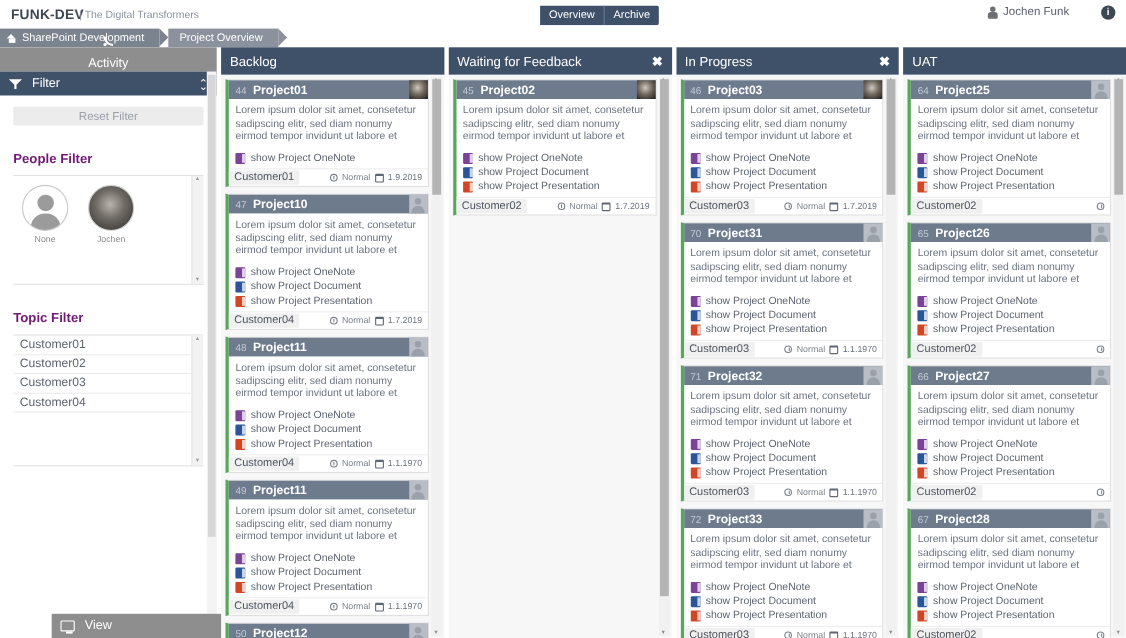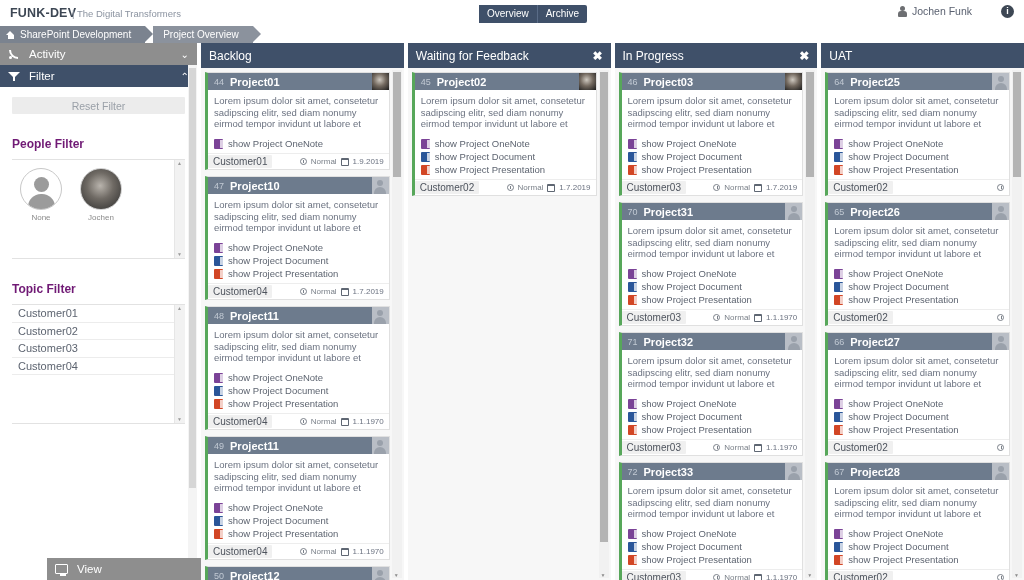--- a/index.html
+++ b/index.html
@@ -19,21 +19,21 @@
   }
   .brand {
     position: absolute; left: 10px; top: 6px;
     font-size: 12.5px; font-weight: bold; letter-spacing: .2px; color: #3d4754;
   }
   .brand-sub {
     position: absolute; left: 72px; top: 8px;
     font-size: 9.5px; color: #8b93a0; font-weight: normal;
   }
   .viewswitch {
-    position: absolute; left: 435px; top: 5px;
+    position: absolute; left: 447px; top: 5px;
     display: flex; border-radius: 2px; overflow: hidden; padding-left: 44px;
   }
   .viewswitch div {
     background: #3f5069; color: #ffffff; font-size: 10px;
     padding: 3px 8px 4px 8px; cursor: pointer;
   }
   .viewswitch div + div { border-left: 1px solid #5a6c87; }
   .user {
     position: absolute; right: 52px; top: 5px;
     display: flex; align-items: center; gap: 5px;
@@ -82,21 +82,21 @@
     content: ""; position: absolute; left: 1.5px; top: 5px;
     width: 6px; height: 4px; background: #fff;
   }
 
   
   .sidebar { position: absolute; left: 0; top: 43px; width: 197px; height: 537px; background: #fff; }
   .panel-head {
     height: 22px; display: flex; align-items: center; gap: 9px;
     padding: 0 8px; color: #ffffff; font-size: 11.5px; cursor: pointer;
   }
-  .panel-head.activity { background: #8e8e8e; }
+  .panel-head.activity { background: #8e8e8e; flex-direction: column; }
   .panel-head.filter { background: #3f5069; }
   .panel-head .chev { margin-left: auto; font-size: 10px; }
   .rss-ico { width: 12px; height: 12px; position: relative; }
   .rss-ico::before {
     content: ""; position: absolute; left: 1px; bottom: 1px; width: 3px; height: 3px;
     border-radius: 50%; background: #fff;
   }
   .rss-ico::after {
     content: ""; position: absolute; left: 1px; bottom: 1px;
     width: 7px; height: 7px; border: 2px solid #fff; border-top: none; border-right: none;

